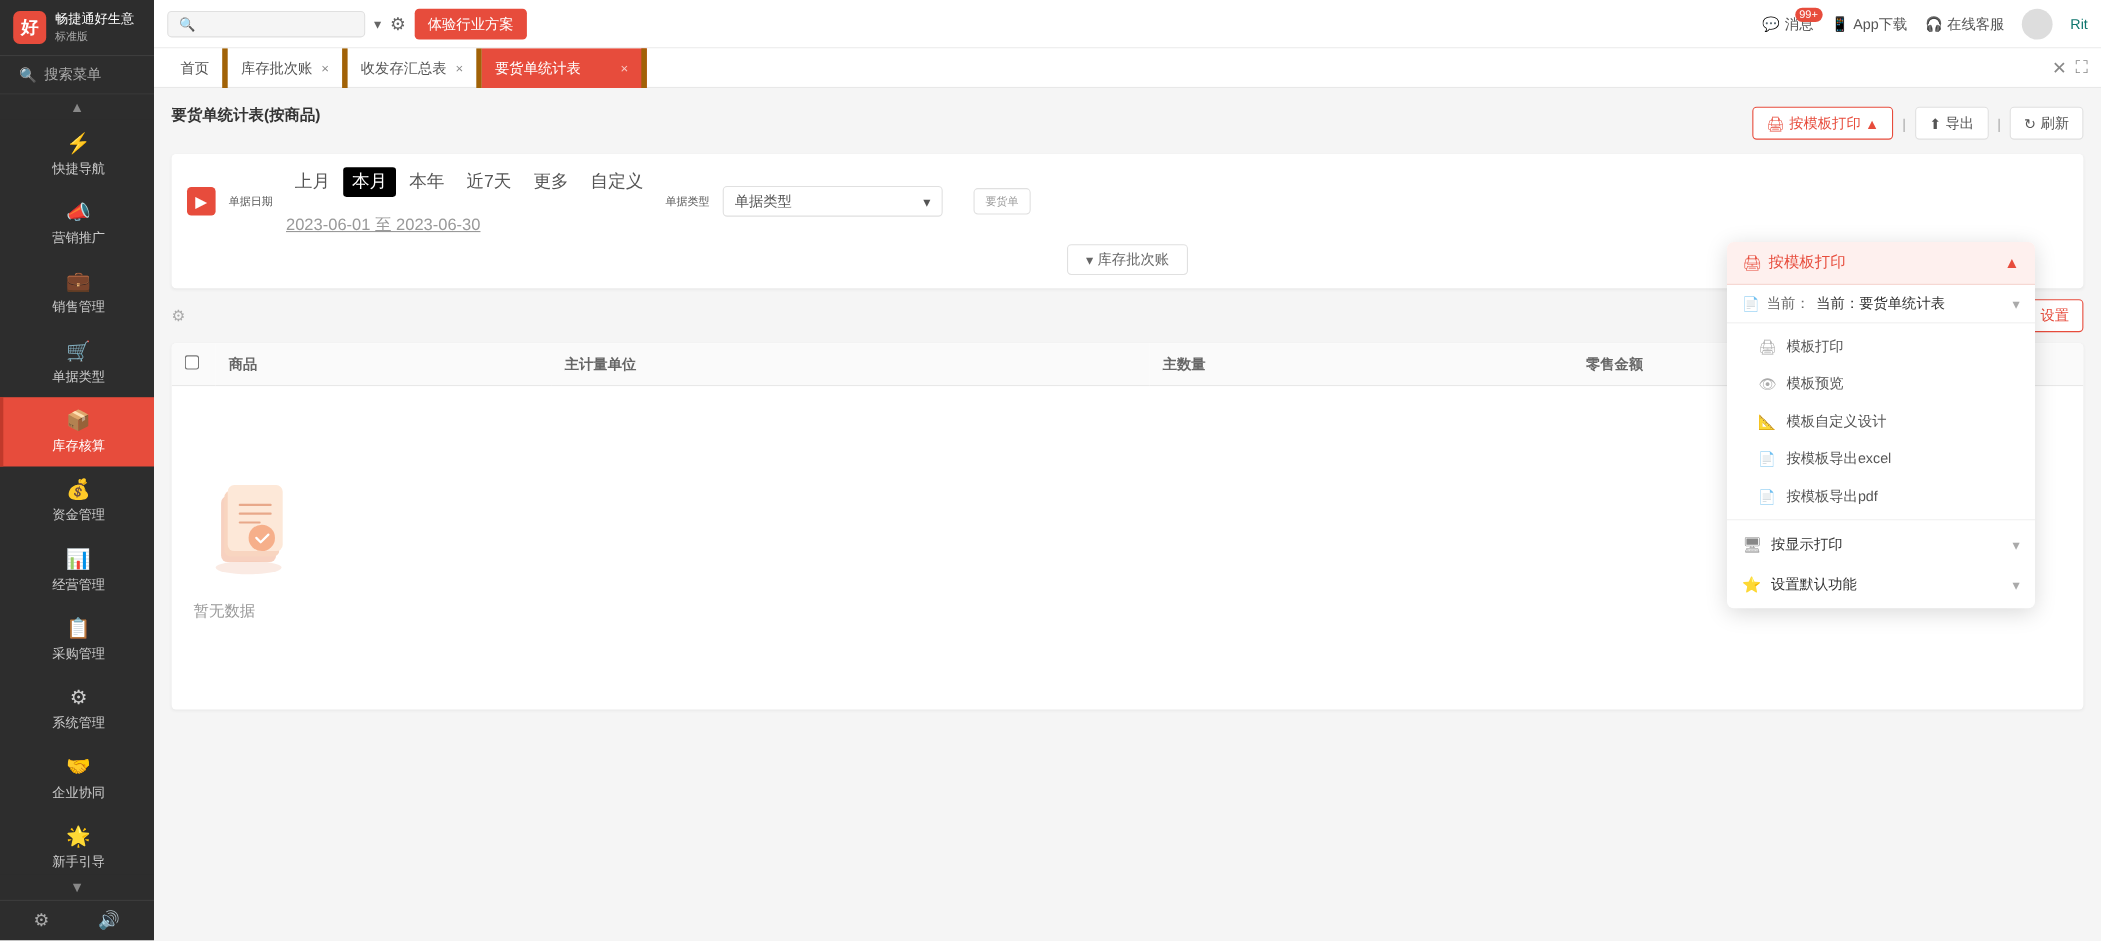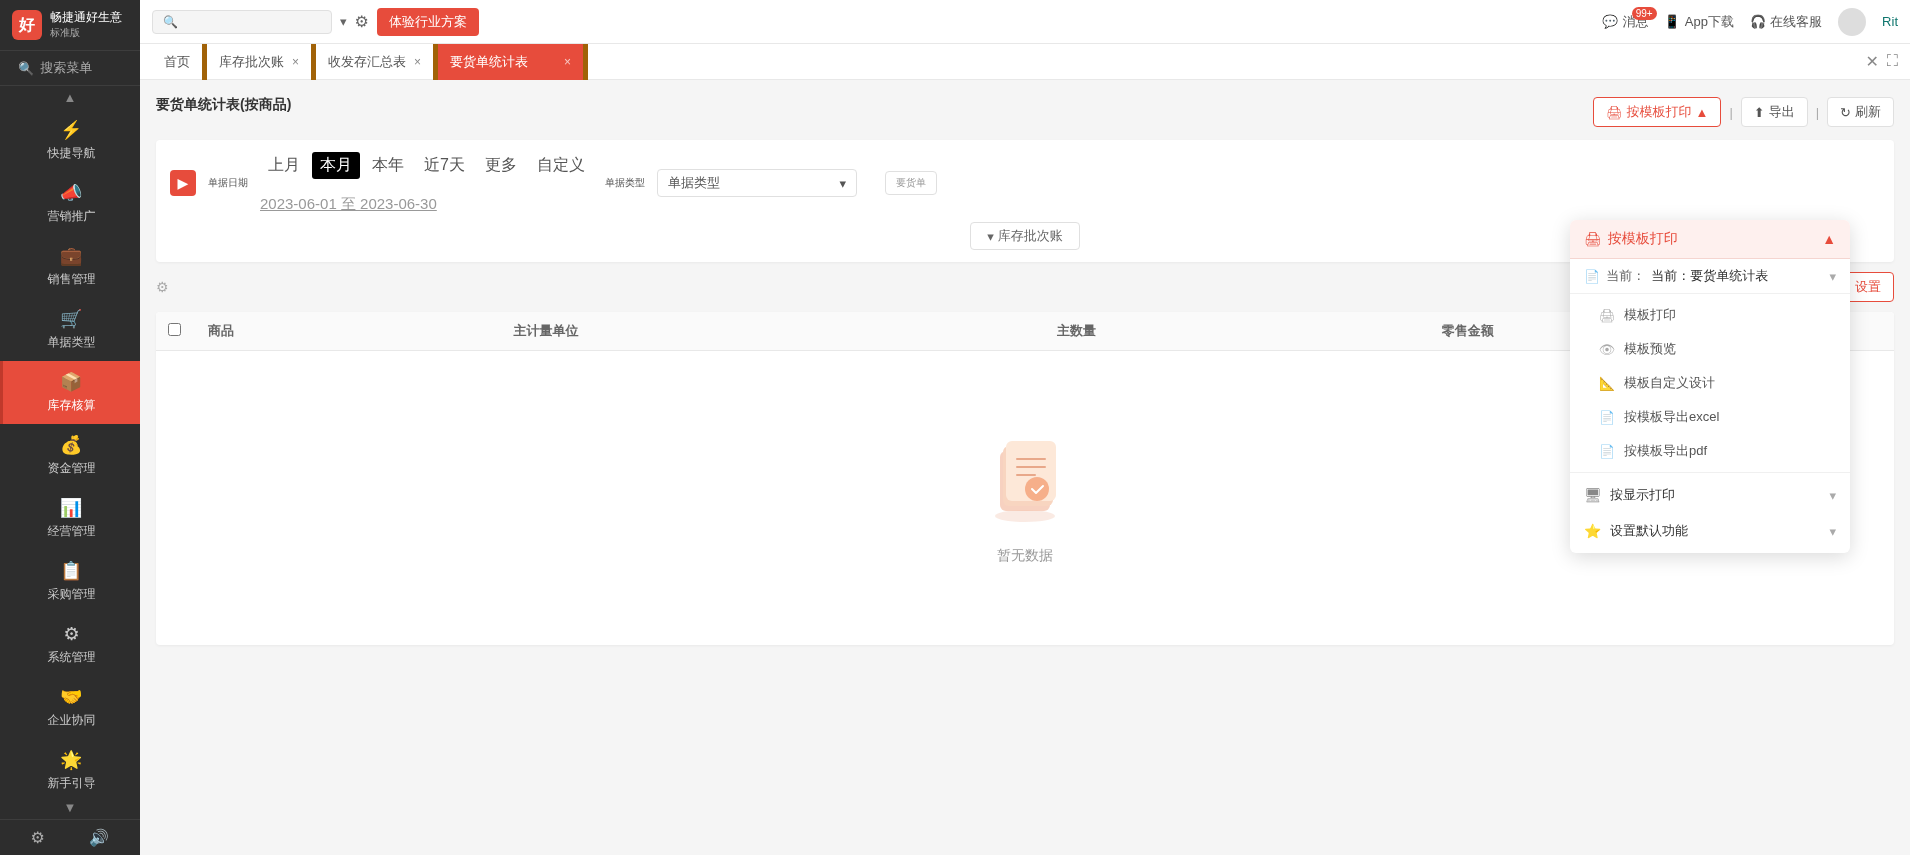--- a/index.html
+++ b/index.html
@@ -364,21 +364,21 @@
       padding: 10px 12px;
       border-bottom: 1px solid #f0f0f0;
       font-size: 13px;
       color: #333;
     }
 
     
     .empty-state {
       display: flex;
       flex-direction: column;
-      align-items: center;
+      align-items: flex-start;
       justify-content: center;
       padding: 80px 20px;
       color: #999;
     }
     .empty-icon {
       width: 100px;
       height: 100px;
       margin-bottom: 16px;
     }
     .empty-text { font-size: 14px; color: #999; }

